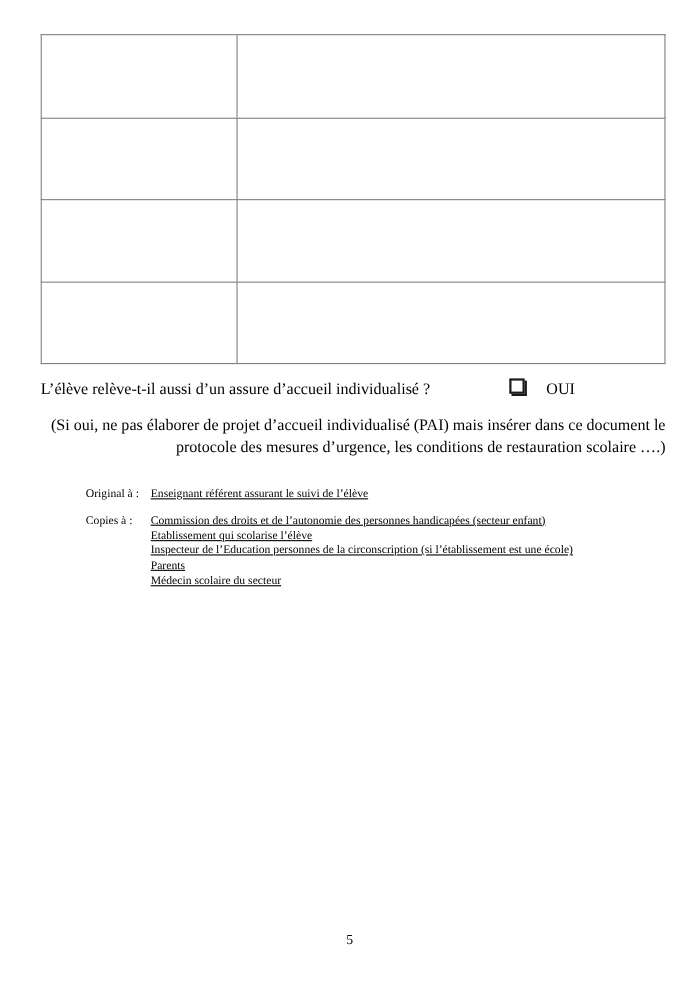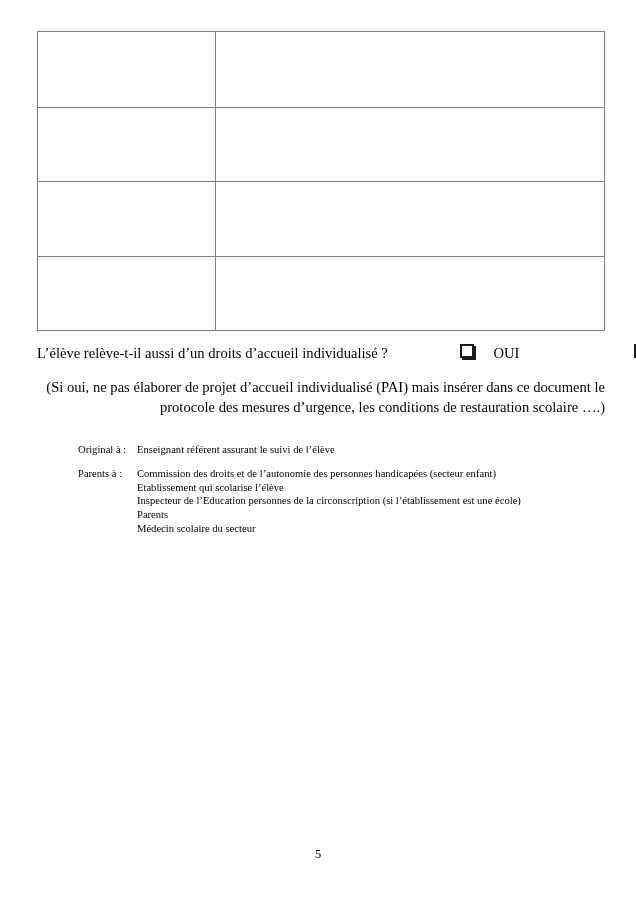--- a/index.html
+++ b/index.html
@@ -121,20 +121,21 @@
     width: 100px;
     flex: 0 0 100px;
     padding-left: 41px;
     box-sizing: border-box;
     white-space: nowrap;
     font-family: Liberation Serif, serif;
   }
   .recipient-values {
     flex: 1 1 auto;
     min-width: 0;
+    text-decoration: underline;
   }
   .recipient-item {
     white-space: pre-wrap;
   }
 
   
   .page-number {
     position: absolute;
     left: 0;
     top: 847px;
@@ -180,21 +181,21 @@
           <span class="cell-text"></span>
         </td>
         <td class="col-value">
           <span class="cell-text"></span>
         </td>
       </tr>
     </tbody>
   </table>
 
   <div class="question-line">
-    <span class="question-text">L’élève relève-t-il aussi d’un droits d’accueil individualisé ?</span>
+    <span class="question-text">L’élève relève-t-il aussi d’un assure d’accueil individualisé ?</span>
     <span class="gap-before-oui"></span>
     <span class="checkbox-group">
       <span class="wd-box"></span>
       <span class="gap-oui-label"></span>
       <span>OUI</span>
     </span>
     <span class="gap-before-non"></span>
     <span class="checkbox-group">
       <span class="wd-box"></span>
       <span class="gap-non-label"></span>
@@ -208,21 +209,21 @@
   <div class="recipients-list">
 
     <div class="recipient-row">
       <div class="recipient-label">Original à :</div>
       <div class="recipient-values">
         <div class="recipient-item">Enseignant référent assurant le suivi de l’élève</div>
       </div>
     </div>
 
     <div class="recipient-row">
-      <div class="recipient-label">Parents à :</div>
+      <div class="recipient-label">Copies à :</div>
       <div class="recipient-values">
         <div class="recipient-item">Commission des droits et de l’autonomie des personnes handicapées (secteur enfant)</div>
         <div class="recipient-item">Etablissement qui scolarise l’élève</div>
         <div class="recipient-item">Inspecteur de l’Education personnes de la circonscription (si l’établissement est une école)</div>
         <div class="recipient-item">Parents</div>
         <div class="recipient-item">Médecin scolaire du secteur</div>
       </div>
     </div>
 
   </div>

